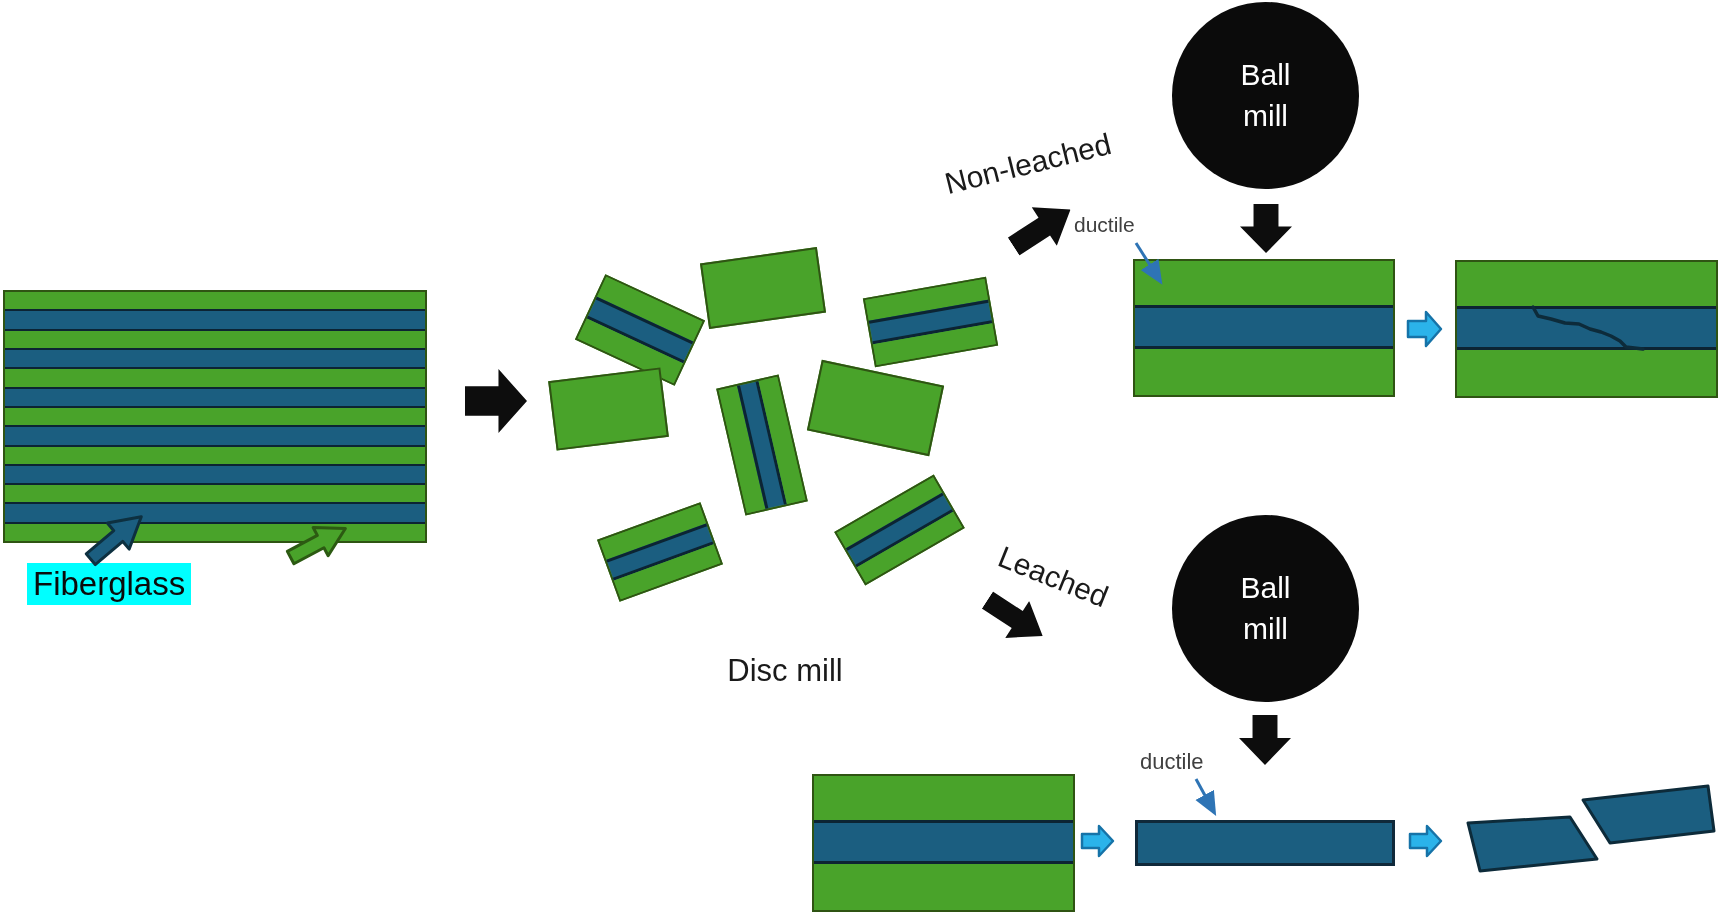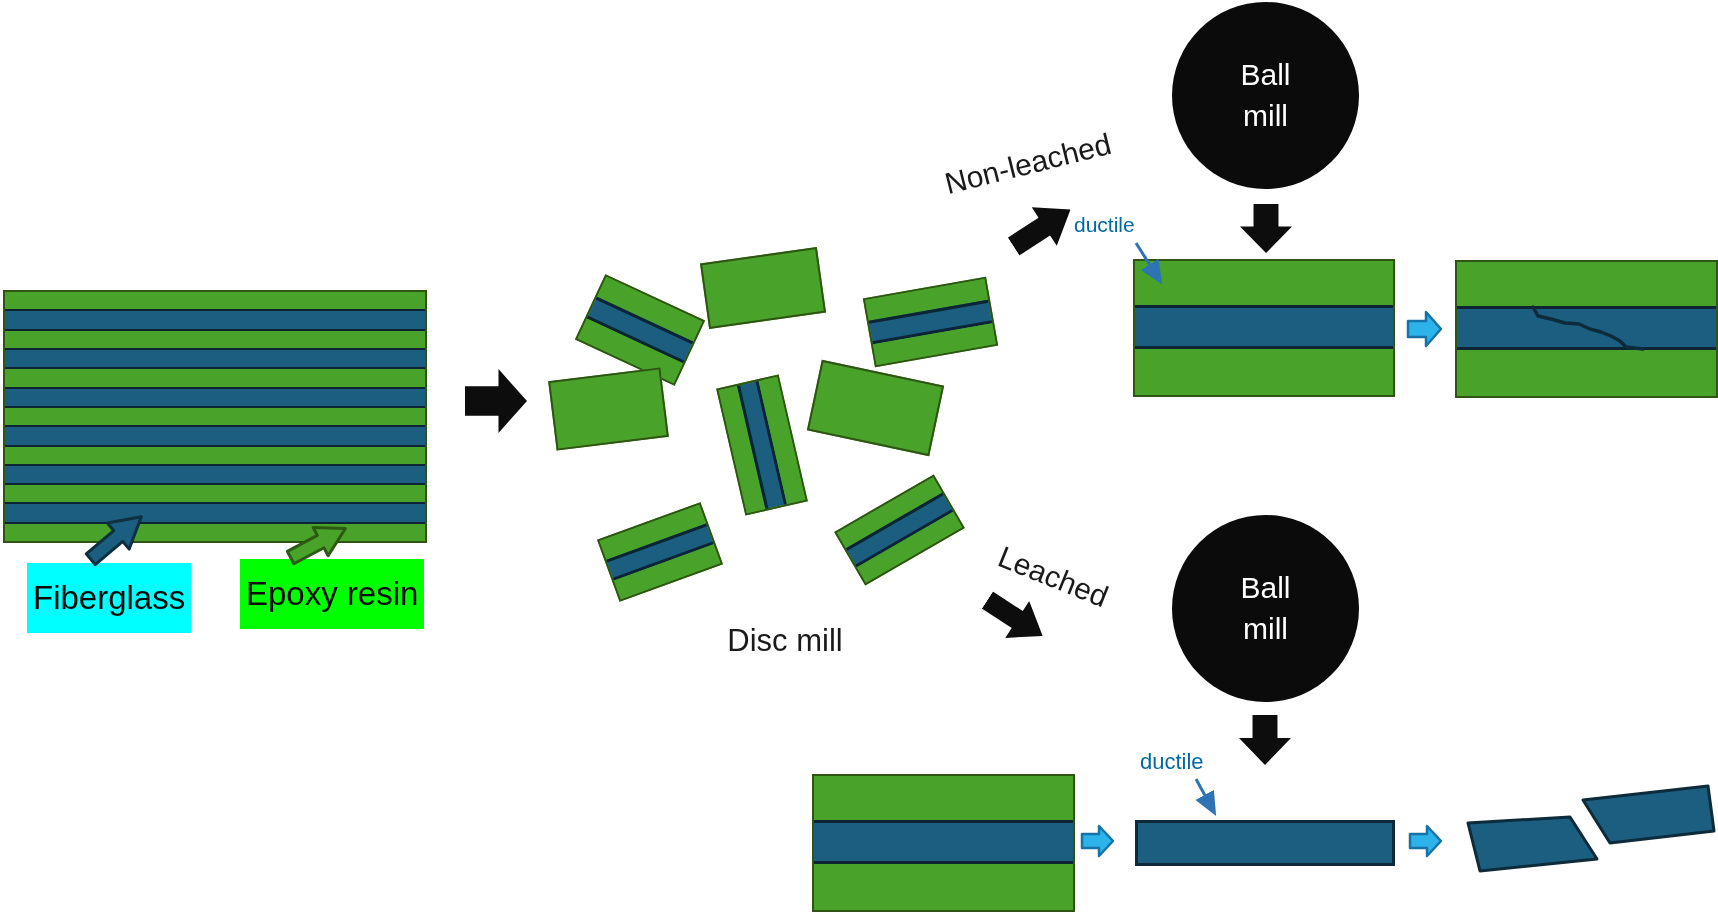--- a/index.html
+++ b/index.html
@@ -29,23 +29,23 @@
   .black-right{
     background:#0d0d0d;
     clip-path:polygon(0 27%,54% 27%,54% 0,100% 50%,54% 100%,54% 73%,0 73%);
   }
   .black-down{
     background:#0d0d0d;
     clip-path:polygon(26% 0,74% 0,74% 46%,100% 46%,50% 100%,0 46%,26% 46%);
   }
   
   .lbl{white-space:nowrap;}
-  .hl{padding:16px 6px;font-size:33px;line-height:1.15;color:#0b0b0b;}
+  .hl{padding:2px 6px;font-size:33px;line-height:1.15;color:#0b0b0b;}
   .route{font-size:30px;color:#1a1a1a;text-align:center;}
-  .small-ann{font-size:21px;color:#0369a1;}
+  .small-ann{font-size:21px;color:#404040;}
   .ball-mill{
     border-radius:50%;background:#0b0b0b;display:flex;align-items:center;justify-content:center;
   }
   .ball-mill .bm-text{
     color:#ffffff;font-size:30px;line-height:1.35;text-align:center;width:82px;
   }
   #overlay{position:absolute;left:0;top:0;z-index:6;pointer-events:none;}
   .blue-bar{background:#1b5e80;border:3px solid #10293a;box-sizing:border-box;}
 </style>
 </head>
@@ -64,21 +64,20 @@
       <div class="stripe fiberglass"></div>
       <div class="stripe epoxy"></div>
       <div class="stripe fiberglass"></div>
       <div class="stripe epoxy"></div>
       <div class="stripe fiberglass"></div>
       <div class="stripe epoxy"></div>
     </div>
 
   <div class="abs hl lbl" style="left:27px;top:563px;background:#00ffff;">Fiberglass</div>
 
-  <div class="abs hl lbl" style="left:240px;top:559px;background:#00ff00;">Epoxy resin</div>
 
   <div class="abs black-right" style="left:465px;top:369px;width:62px;height:64px;"></div>
 
   <div>
     <div class="abs tri" style="left:585px;top:294px;width:110px;height:72px;transform:rotate(25deg);">
       <div class="band-g"></div>
       <div class="band-b"></div>
       <div class="band-g"></div>
     </div>
     <div class="abs plain-green" style="left:704px;top:255px;width:118px;height:66px;transform:rotate(-8deg);"></div>
@@ -99,21 +98,21 @@
       <div class="band-b"></div>
       <div class="band-g"></div>
     </div>
     <div class="abs tri" style="left:842px;top:499px;width:115px;height:62px;transform:rotate(-30deg);">
       <div class="band-g"></div>
       <div class="band-b"></div>
       <div class="band-g"></div>
     </div>
   </div>
 
-  <div class="abs route lbl" style="left:705px;top:623px;width:160px;font-size:31px;">Disc mill</div>
+  <div class="abs route lbl" style="left:705px;top:653px;width:160px;font-size:31px;">Disc mill</div>
 
   <div class="abs route lbl" style="left:928px;top:147px;width:200px;transform:rotate(-14deg);">Non-leached</div>
 
   <div class="abs black-right" style="left:1008px;top:205px;width:68px;height:46px;transform:rotate(-33deg);"></div>
 
   <div class="abs ball-mill" style="left:1172px;top:2px;width:187px;height:187px;">
     <div class="bm-text">Ball mill</div>
   </div>
 
   <div class="abs black-down" style="left:1240px;top:204px;width:52px;height:49px;"></div>

